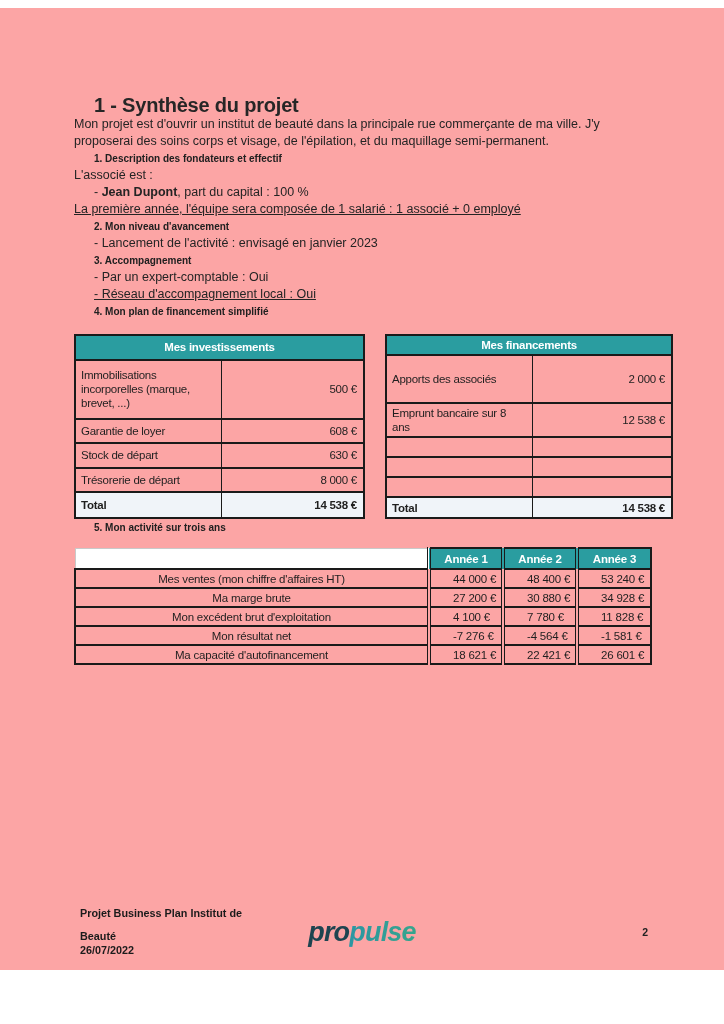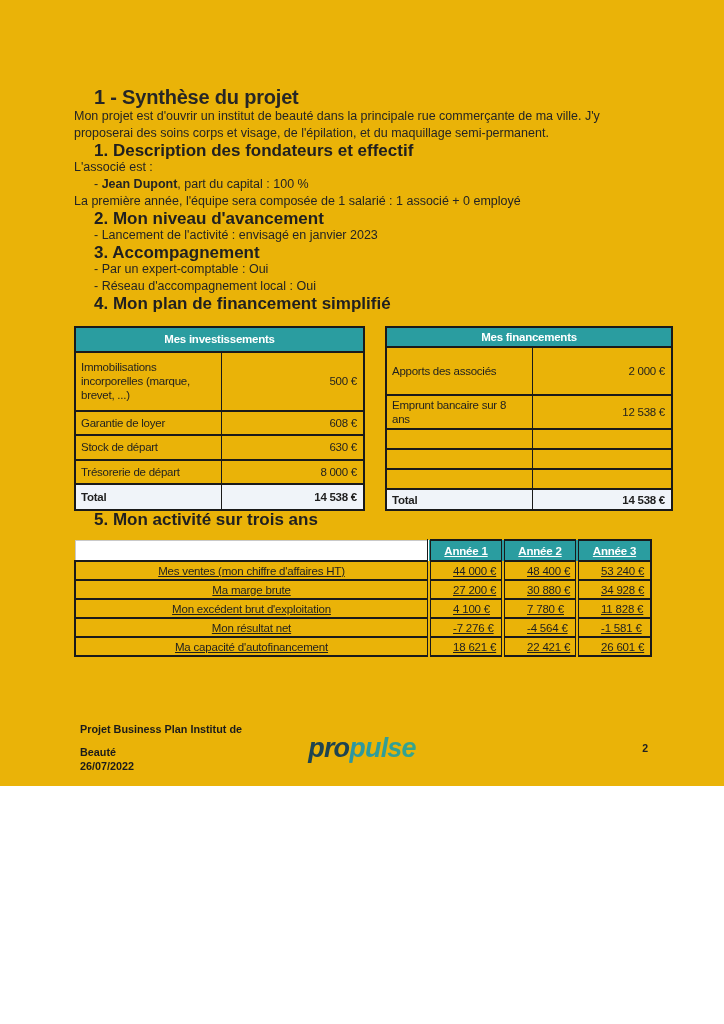--- a/index.html
+++ b/index.html
@@ -1,46 +1,46 @@
 <!DOCTYPE html>
 <html style="--accent: #2A9DA0; --total_row_bg: #F0F4F9; --border_dark: #1A1A1A; --logo_dark: #1E4450; --logo_teal_start: #2B96A3; --logo_teal_end: #37A58C;"><head>
 <meta charset="utf-8">
 <style>
   * { box-sizing: border-box; }
   html, body { margin: 0; padding: 0; background: #ffffff; }
   .page {
     position: relative;
-    width: 724px; height: 786px;
-    margin: 0 auto;
-    background: #eab308;
+    width: 724px; height: 962px;
+    margin: 8px auto;
+    background: #fca5a5;
     font-family: "Liberation Sans", sans-serif;
     color: #1f1f1f;
     overflow: hidden;
   }
   .content { padding: 86px 74px 0 74px; }
 
   h1.doc-title {
     margin: 0 0 0 20px;
     font-size: 20px; line-height: 22px;
     font-weight: bold; color: #262626;
     letter-spacing: -0.2px;
   }
   p.body-line { margin: 0; font-size: 12.5px; line-height: 17px; color: #242424; }
   .mt-intro { margin-top: 15px; }
   h2.sec-heading {
     margin: 0; padding-left: 20px;
-    font-size: 17px; line-height: 17px;
+    font-size: 10px; line-height: 17px;
     font-weight: bold; color: #202020;
   }
   .indent { padding-left: 20px; }
   .mt16 { margin-top: 16px; }
   .mt15 { margin-top: 15px; }
   .mt14 { margin-top: 14px; }
   .mt12 { margin-top: 12px; }
-  .mt11 { margin-top: 11px; }
+  .mt11 { margin-top: 11px; text-decoration: underline; }
   .mt10 { margin-top: 10px; }
   .mt56 { margin-top: 56px; }
   b.partner { font-weight: bold; }
 
   
   .fin-wrap { display: flex; gap: 20px; margin-top: 14px; }
   table.fin {
     border-collapse: collapse; table-layout: fixed;
     border: 2px solid var(--border_dark, #1a1a1a);
   }
@@ -66,21 +66,21 @@
     height: 21px; font-weight: bold;
     background: var(--total_row_bg, #F0F4F9);
   }
 
   
   table.act {
     border-collapse: collapse; table-layout: fixed;
     width: 576px; margin-top: 11px;
   }
   table.act th, table.act td {
-    font-size: 11.5px; letter-spacing: -0.2px; text-decoration: underline;
+    font-size: 11.5px; letter-spacing: -0.2px;
   }
   th.act-blank {
     border: 1px solid #c9c9c9;
     background: #ffffff; height: 21px;
   }
   th.act-year {
     background: var(--accent, #2A9DA0);
     color: #ffffff; font-weight: bold; font-size: 12.3px;
     text-align: center; height: 21px;
     border-top: 2px solid var(--border_dark, #1a1a1a);

